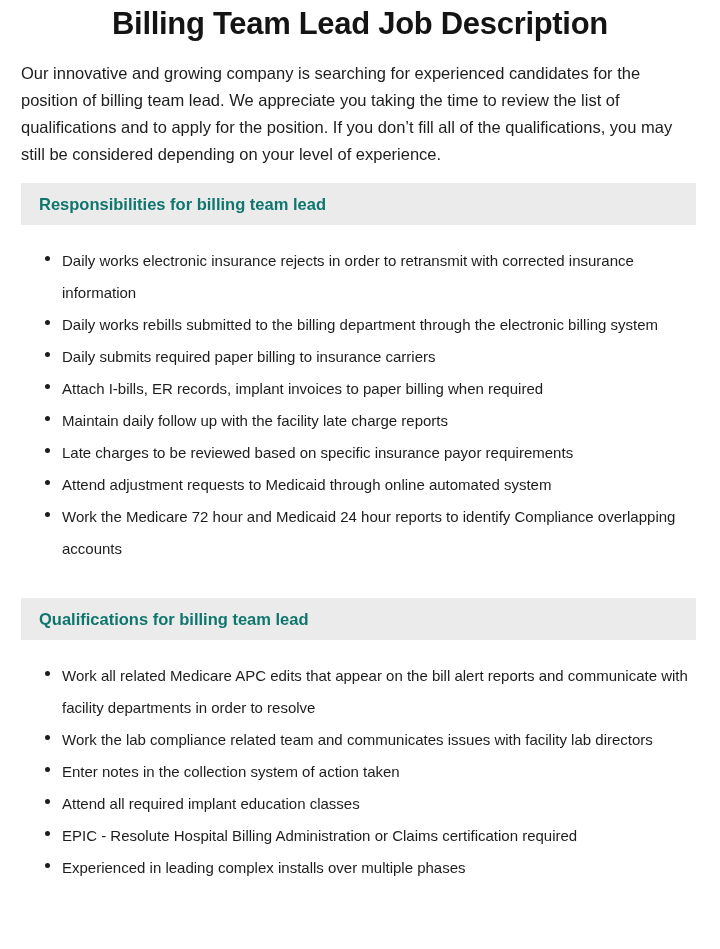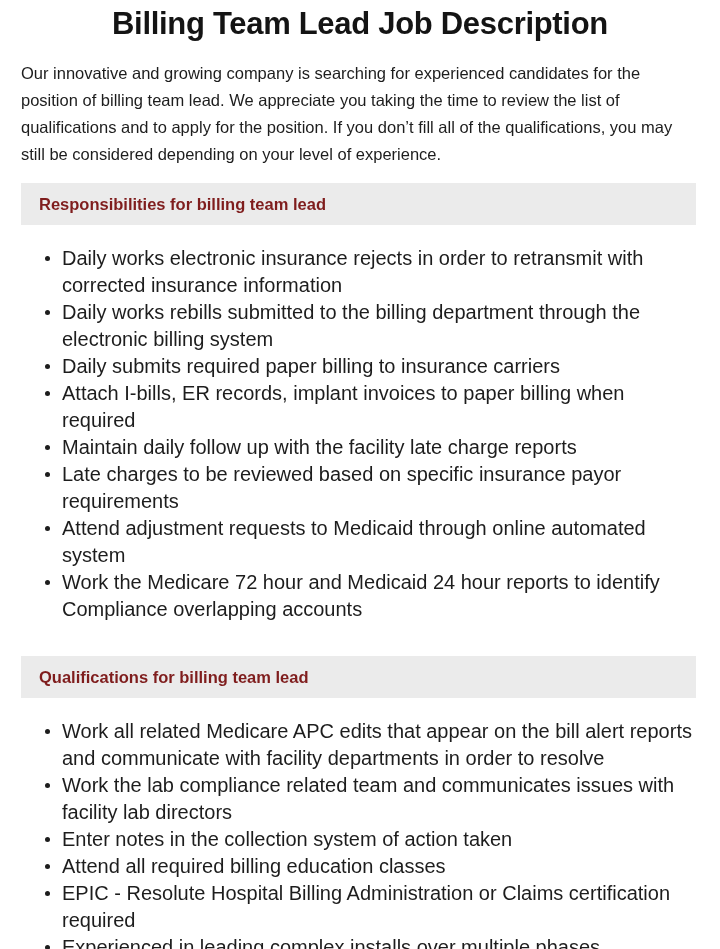--- a/index.html
+++ b/index.html
@@ -32,28 +32,28 @@
     display: flex;
     align-items: center;
     padding: 0 18px;
   }
   .section-bar.second { margin-top: 33px; }
   .section-heading {
     margin: 0;
     font-size: 16.5px;
     line-height: 1;
     font-weight: 700;
-    color: #7f1d1d;
+    color: #0f766e;
   }
   .bullet-list {
     margin: 20px 21px 0;
     padding: 0;
     list-style: none;
-    font-size: 20px;
-    line-height: 27px;
+    font-size: 15px;
+    line-height: 32px;
   }
   .bullet-list li { position: relative; padding-left: 41px; }
   .bullet-list li::before {
     content: "";
     position: absolute;
     left: 24px;
     top: 11px;
     width: 5px;
     height: 5px;
     border-radius: 50%;
@@ -86,19 +86,19 @@
   </section>
 
   <section>
     <div class="section-bar second">
       <h2 class="section-heading">Qualifications for billing team lead</h2>
     </div>
     <ul class="bullet-list">
       <li>Work all related Medicare APC edits that appear on the bill alert reports and communicate with facility departments in order to resolve</li>
       <li>Work the lab compliance related team and communicates issues with facility lab directors</li>
       <li>Enter notes in the collection system of action taken</li>
-      <li>Attend all required billing education classes</li>
+      <li>Attend all required implant education classes</li>
       <li>EPIC - Resolute Hospital Billing Administration or Claims certification required</li>
       <li>Experienced in leading complex installs over multiple phases</li>
     </ul>
   </section>
 
 </div>
 
 </body></html>

